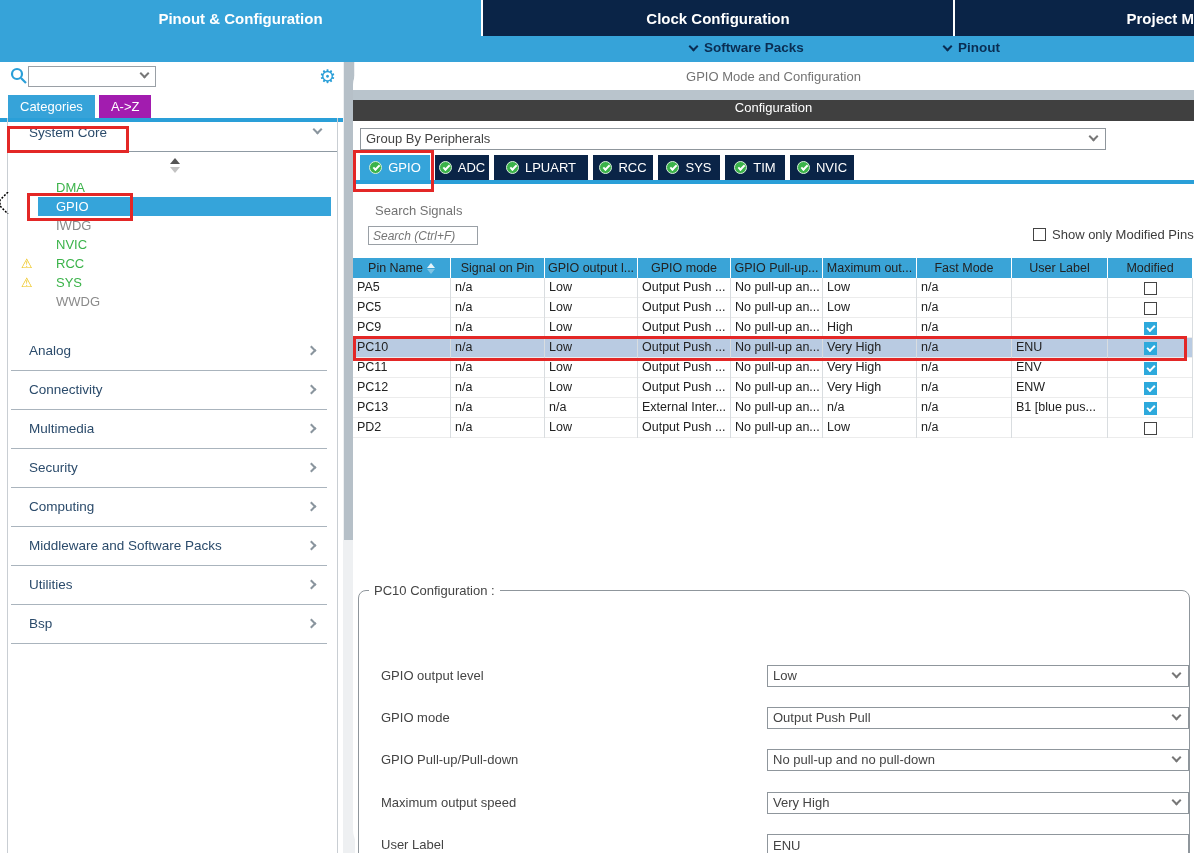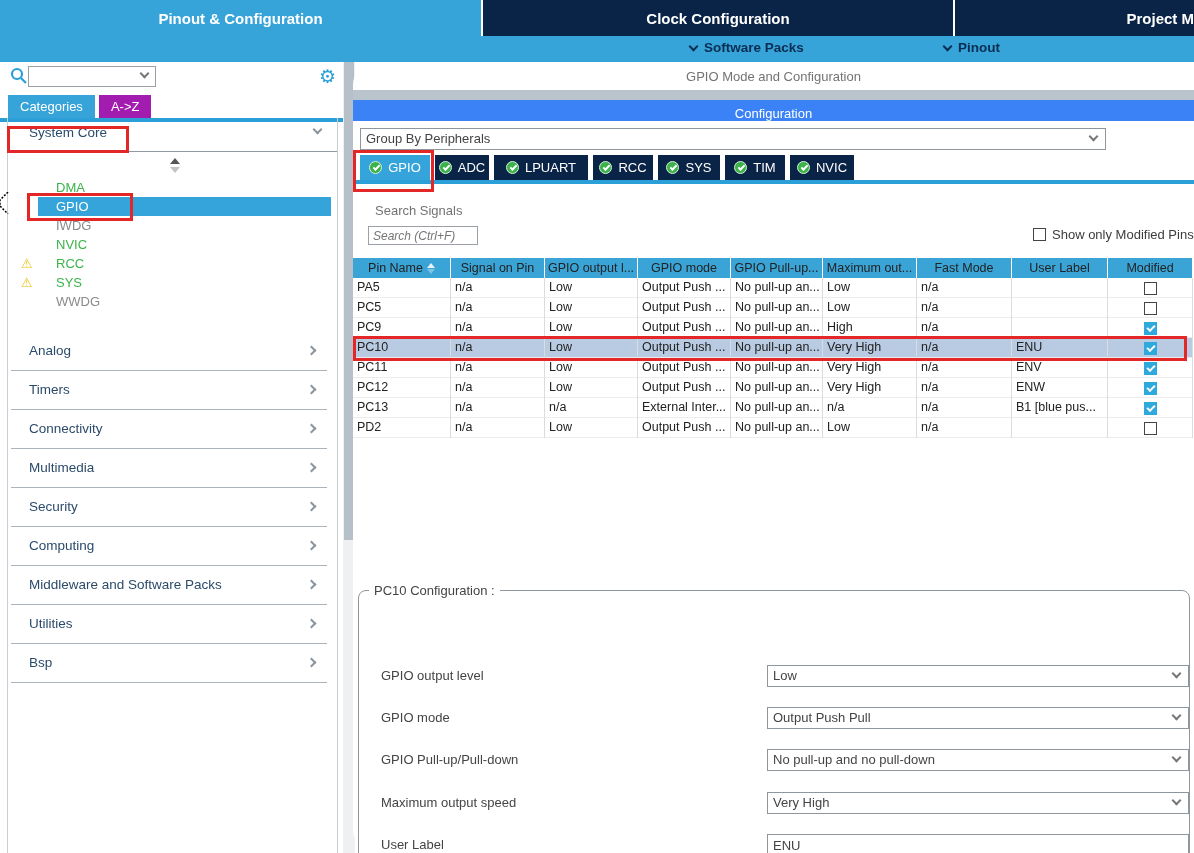--- a/index.html
+++ b/index.html
@@ -60,22 +60,22 @@
 
   
   .vscroll { position:absolute; left:343px; top:62px; width:12px; height:791px; background:#eef0f2; }
   .vscroll .thumb { position:absolute; left:1px; top:0; width:10px; height:478px; background:#b6c0c8; }
 
   
   .main { position:absolute; left:353px; top:62px; width:841px; height:791px; background:#fff;border-radius:23px; }
   .main-title { height:28px; display:flex; align-items:center; justify-content:center;
                 color:#737373; font-size:13px; }
   .gray-strip { height:10px; background:#b9c4cc; }
-  .config-bar { height:21px; background:#3b82f6; color:#fff; font-size:13px;
-                display:flex; align-items:flex-end; justify-content:center; }
+  .config-bar { height:21px; background:#404040; color:#fff; font-size:13px;
+                display:flex; align-items:flex-start; justify-content:center; }
   .select { position:relative; border:1px solid #8f969c; background:#fff; height:22px; line-height:20px;
             font-size:13px; color:#444; padding:0 20px 0 5px; overflow:hidden; white-space:nowrap; }
   .select .chev { position:absolute; right:8px; top:7px; color:#777; }
   .groupby { position:absolute; left:7px; top:66px; width:746px; }
   .ptabs { position:absolute; left:7px; top:93px; display:flex; gap:5px; }
   .ptab { height:25px; background:#0a2447; color:#fff; font-size:13px; display:flex;
           align-items:center; justify-content:center; gap:6px; cursor:default; }
   .ptab.active { background:#35a4da; }
   .checkcircle { width:13px; height:13px; border-radius:50%; background:#3bb34a;
                  border:1px solid #d8efdc; position:relative; flex:none; }
@@ -194,24 +194,20 @@
         <div class="periph-item ok warn"><span class="warn-icon">⚠</span><span>RCC</span></div>
         <div class="periph-item ok warn"><span class="warn-icon">⚠</span><span>SYS</span></div>
         <div class="periph-item"><span>WWDG</span></div>
       </div>
       <div class="cat-list">
         <div class="cat-row">
             <span class="cat-label">Analog</span>
             <span class="chev right cat-chev"></span>
           </div>
         <div class="cat-row">
-            <span class="cat-label">Timers</span>
-            <span class="chev right cat-chev"></span>
-          </div>
-        <div class="cat-row">
             <span class="cat-label">Connectivity</span>
             <span class="chev right cat-chev"></span>
           </div>
         <div class="cat-row">
             <span class="cat-label">Multimedia</span>
             <span class="chev right cat-chev"></span>
           </div>
         <div class="cat-row">
             <span class="cat-label">Security</span>
             <span class="chev right cat-chev"></span>

